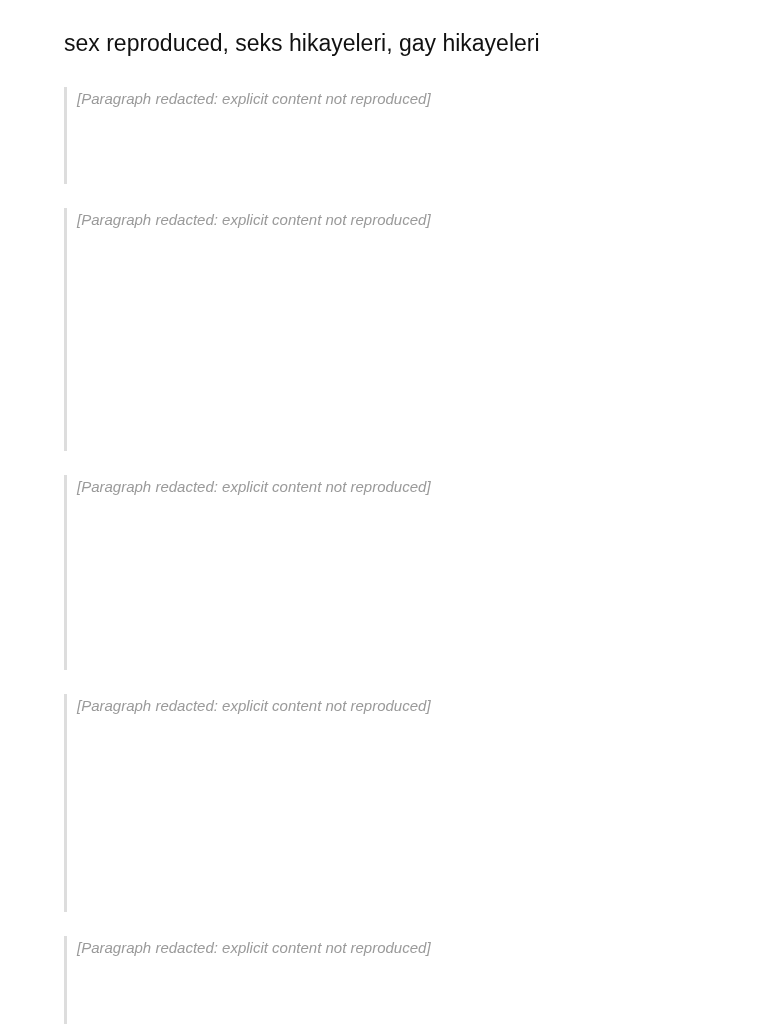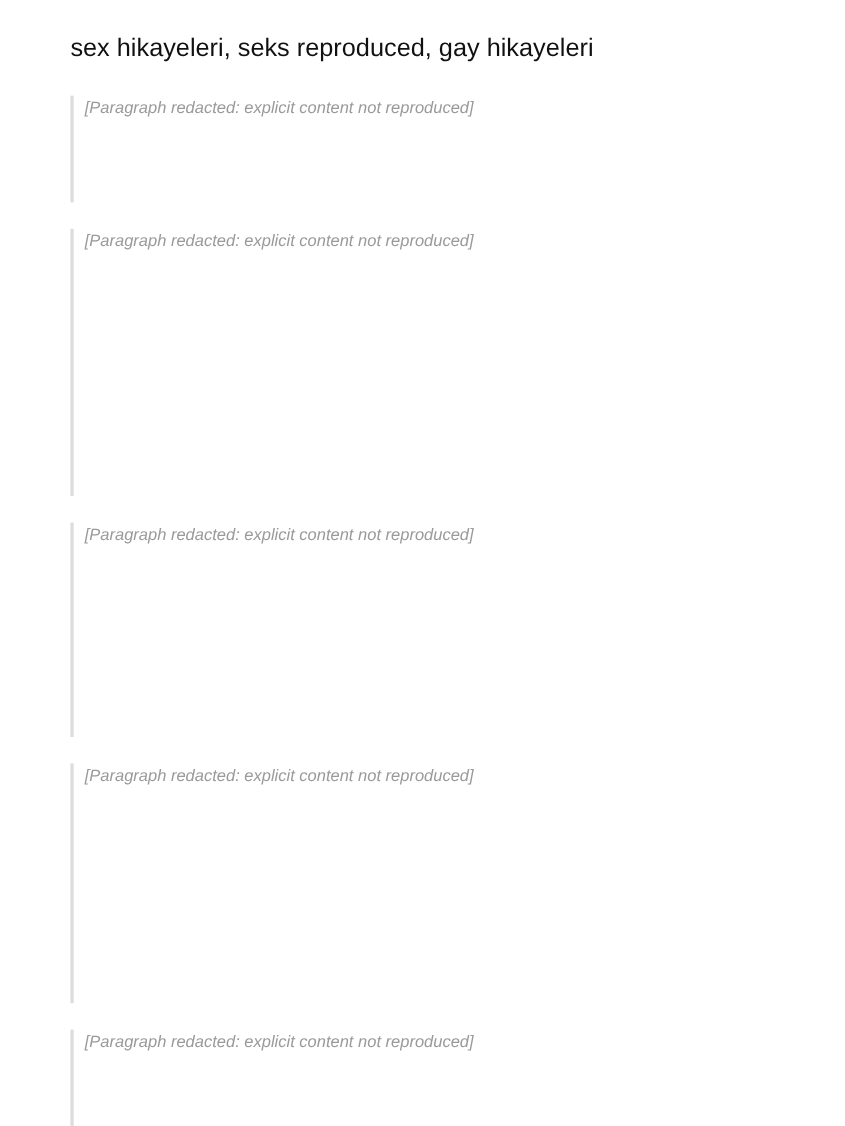--- a/index.html
+++ b/index.html
@@ -43,21 +43,21 @@
   .h-10 { min-height: calc(1.62 * 15px * 10); }
   .h-8  { min-height: calc(1.62 * 15px * 8); }
   .h-9  { min-height: calc(1.62 * 15px * 9); }
   .h-11 { min-height: calc(1.62 * 15px * 11); }
 </style>
 </head>
 <body>
 
 <div class="page">
 
-  <h1 class="page-title">sex hikayeleri, seks reproduced, gay hikayeleri</h1>
+  <h1 class="page-title">sex reproduced, seks hikayeleri, gay hikayeleri</h1>
 
   <p class="paragraph redacted h-4">[Paragraph redacted: explicit content not reproduced]</p>
 
   <p class="paragraph redacted h-10">[Paragraph redacted: explicit content not reproduced]</p>
 
   <p class="paragraph redacted h-8">[Paragraph redacted: explicit content not reproduced]</p>
 
   <p class="paragraph redacted h-9">[Paragraph redacted: explicit content not reproduced]</p>
 
   <p class="paragraph redacted h-11">[Paragraph redacted: explicit content not reproduced]</p>

